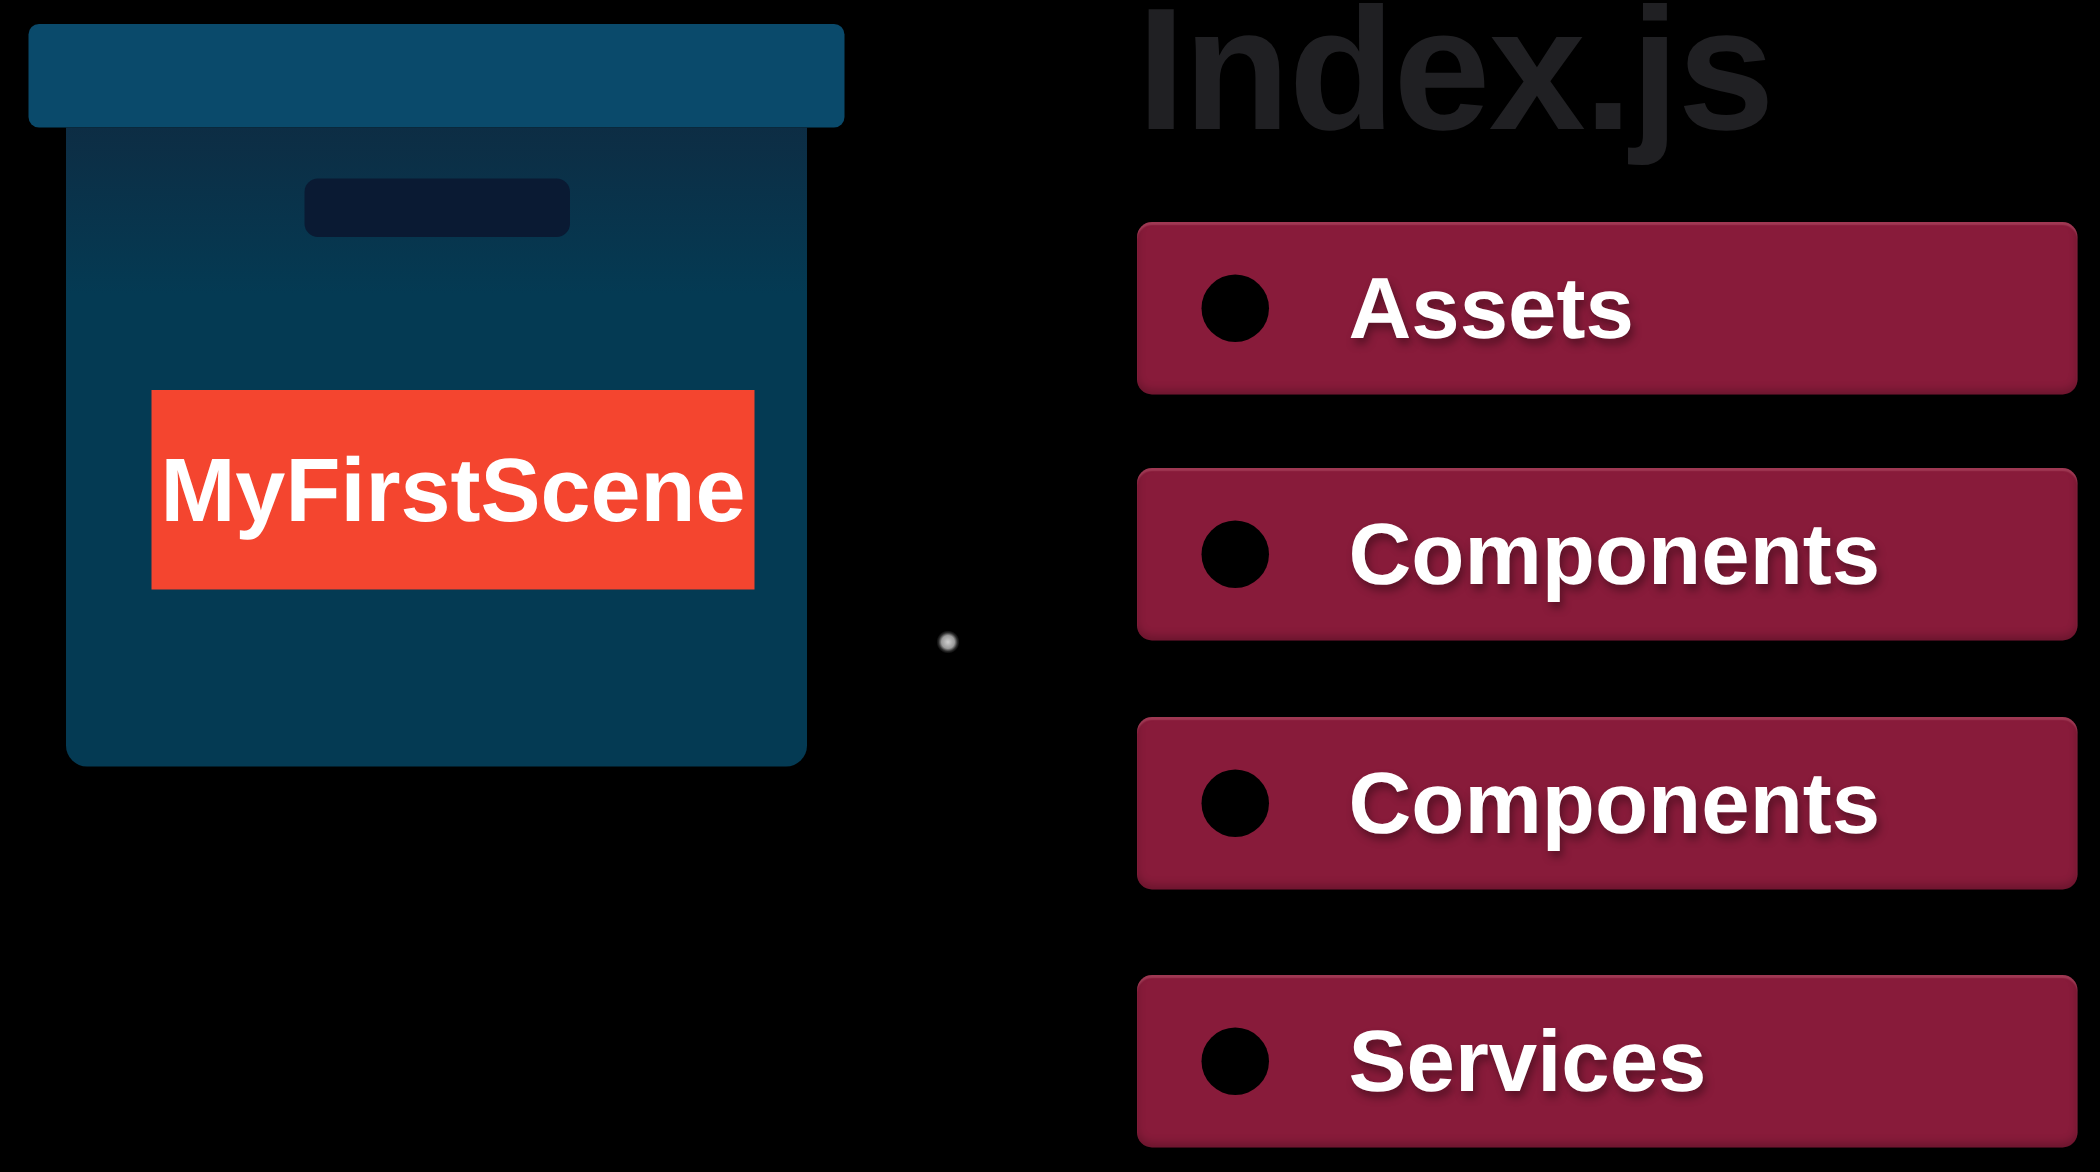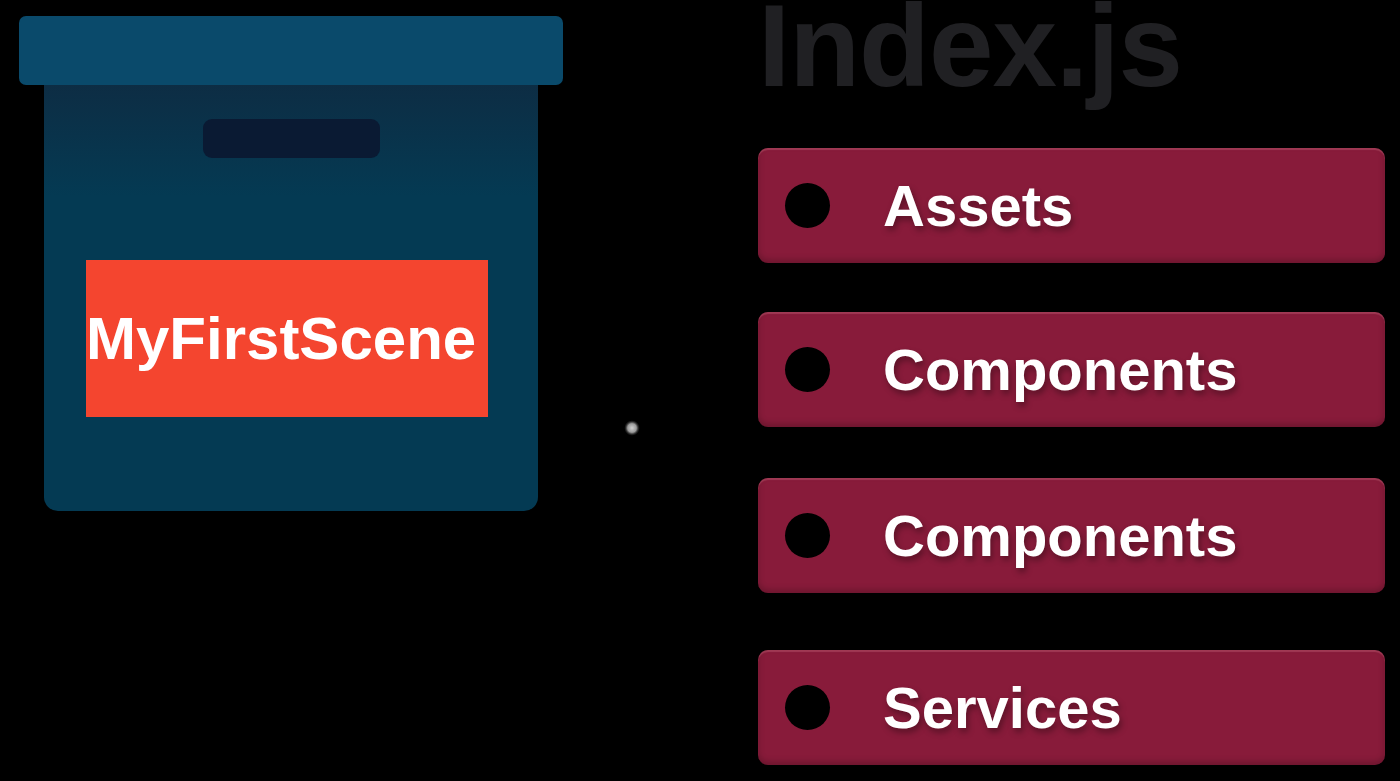--- a/index.html
+++ b/index.html
@@ -30,25 +30,26 @@
     background: linear-gradient(180deg, #0d2d44 0%, #043a53 26%, #043a53 100%);
     border-radius: 0 0 14px 14px;
   }
   .box-slot {
     left: 203px; top: 119px;
     width: 177px; height: 39px;
     background: #0a1a33;
     border-radius: 9px;
   }
   .box-label {
-    left: 86px; top: 260px;
-    width: 402px; height: 157px;
+    left: 101px; top: 260px;
+    width: 402px; height: 133px;
     background: #f4452f;
     display: flex;
     align-items: center;
+    justify-content: center;
   }
   .box-label-text {
     color: #ffffff;
     font-size: 60px;
     font-weight: 600;
     white-space: nowrap;
   }
 
   
   .index-title {
@@ -61,21 +62,21 @@
     text-shadow: -3px 0 0 rgba(0,0,0,0.55);
     white-space: nowrap;
   }
   .bar {
     left: 758px;
     width: 627px; height: 115px;
     background: #881b3a;
     border-radius: 10px;
     display: flex;
     align-items: center;
-    padding-left: 27px;
+    padding-left: 43px;
     box-sizing: border-box;
     box-shadow: inset 0 2px 1px rgba(255,170,180,0.22), inset 0 -3px 6px rgba(0,0,0,0.22);
   }
   .bar-1 { top: 148px; }
   .bar-2 { top: 312px; }
   .bar-3 { top: 478px; }
   .bar-4 { top: 650px; }
   .bullet {
     width: 45px; height: 45px;
     border-radius: 50%;

